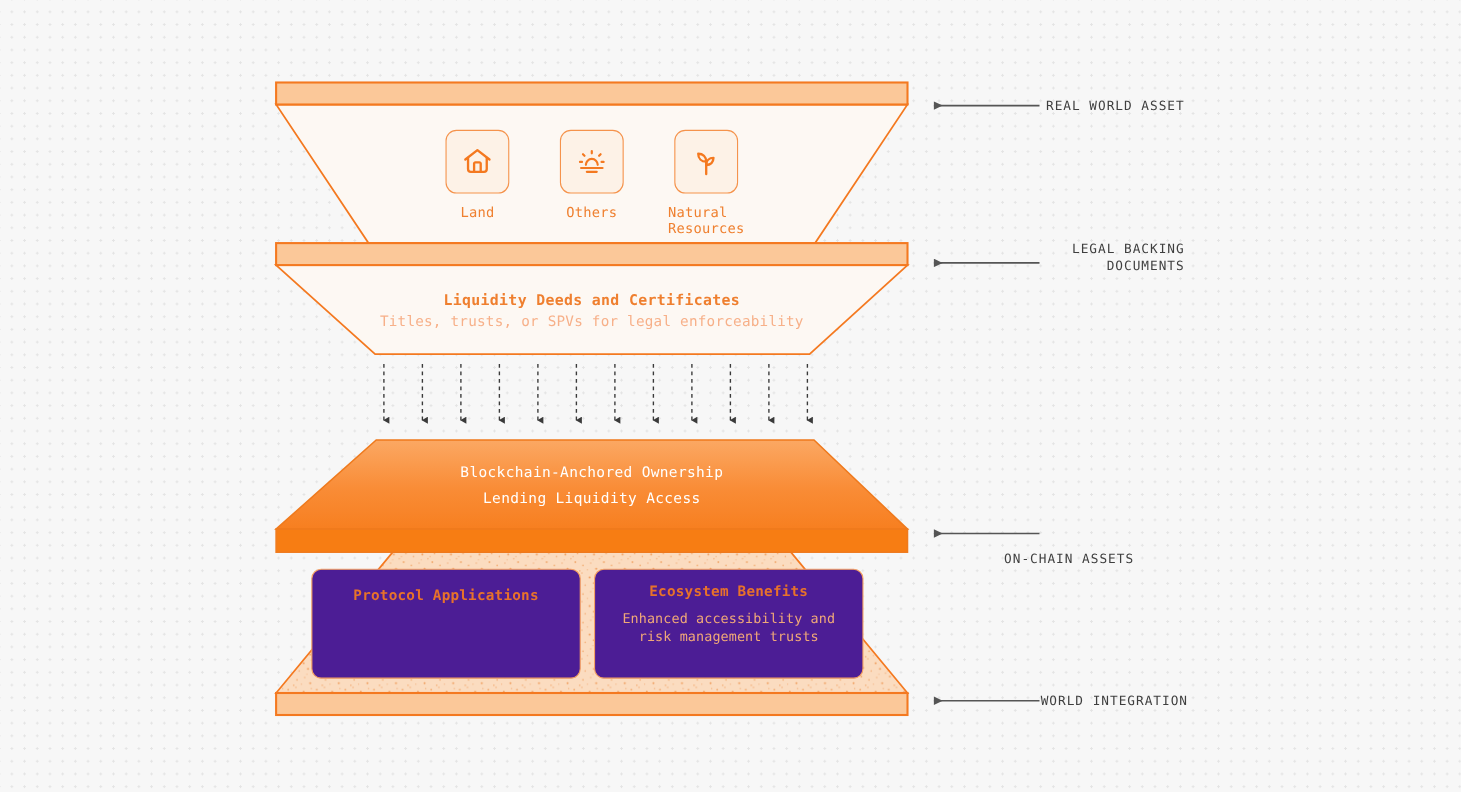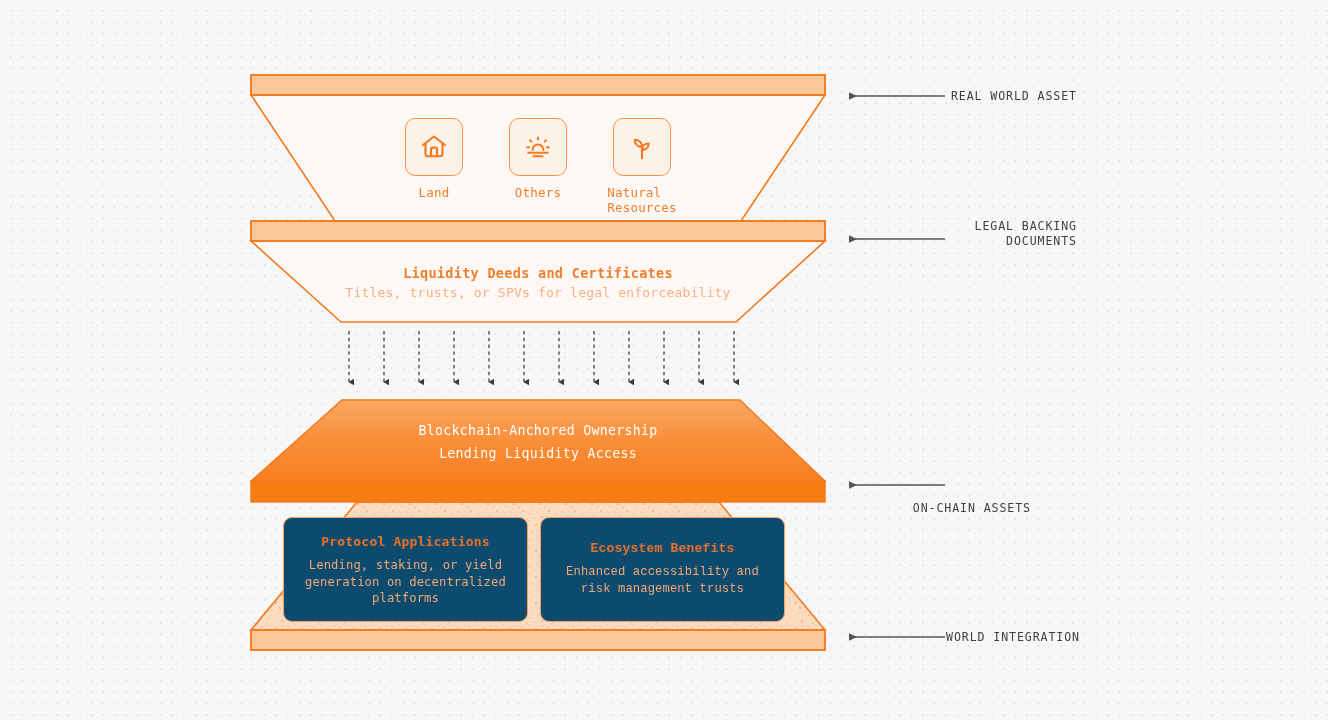--- a/index.html
+++ b/index.html
@@ -125,41 +125,41 @@
     left: 283px;
     top: 517px;
     width: 502px;
     display: flex;
     gap: 12px;
   }
   .card {
     flex: 1 1 0;
     border: 1.4px solid #f5a163;
     border-radius: 9px;
-    background: #0c4a6e;
+    background: #4c1d95;
     box-sizing: border-box;
     padding: 14px 12px 14px;
     text-align: center;
     min-height: 100px;
   }
   .card-title {
     font-size: 13px;
     font-weight: bold;
     color: #e8722a;
     letter-spacing: 0.2px;
     line-height: 19px;
   }
   .card-body {
     margin-top: 6px;
     font-size: 12.2px;
     color: #f0a878;
     letter-spacing: 0.1px;
     line-height: 16.5px;
   }
-  .card.card-right { padding-top: 21px; font-family: Liberation Mono, monospace; }
+  .card.card-right { padding-top: 11px; }
 
   
   .annotation {
     position: absolute;
     font-size: 11.6px;
     color: #3f3f3f;
     letter-spacing: 0.9px;
     text-align: right;
     line-height: 15px;
     white-space: pre-line;
@@ -294,21 +294,20 @@
     </div>
 
     <div class="chain-text">
       <div class="chain-line">Blockchain-Anchored Ownership</div>
       <div class="chain-line">Lending Liquidity Access</div>
     </div>
 
     <div class="cards">
       <div class="card">
         <div class="card-title">Protocol Applications</div>
-        <div class="card-body">Lending, staking, or yield generation on decentralized platforms</div>
       </div>
       <div class="card card-right">
         <div class="card-title">Ecosystem Benefits</div>
         <div class="card-body">Enhanced accessibility and risk management trusts</div>
       </div>
     </div>
 
     <div class="annotation ann-rwa">REAL WORLD ASSET</div>
     <div class="annotation ann-legal">LEGAL BACKING
 DOCUMENTS</div>

